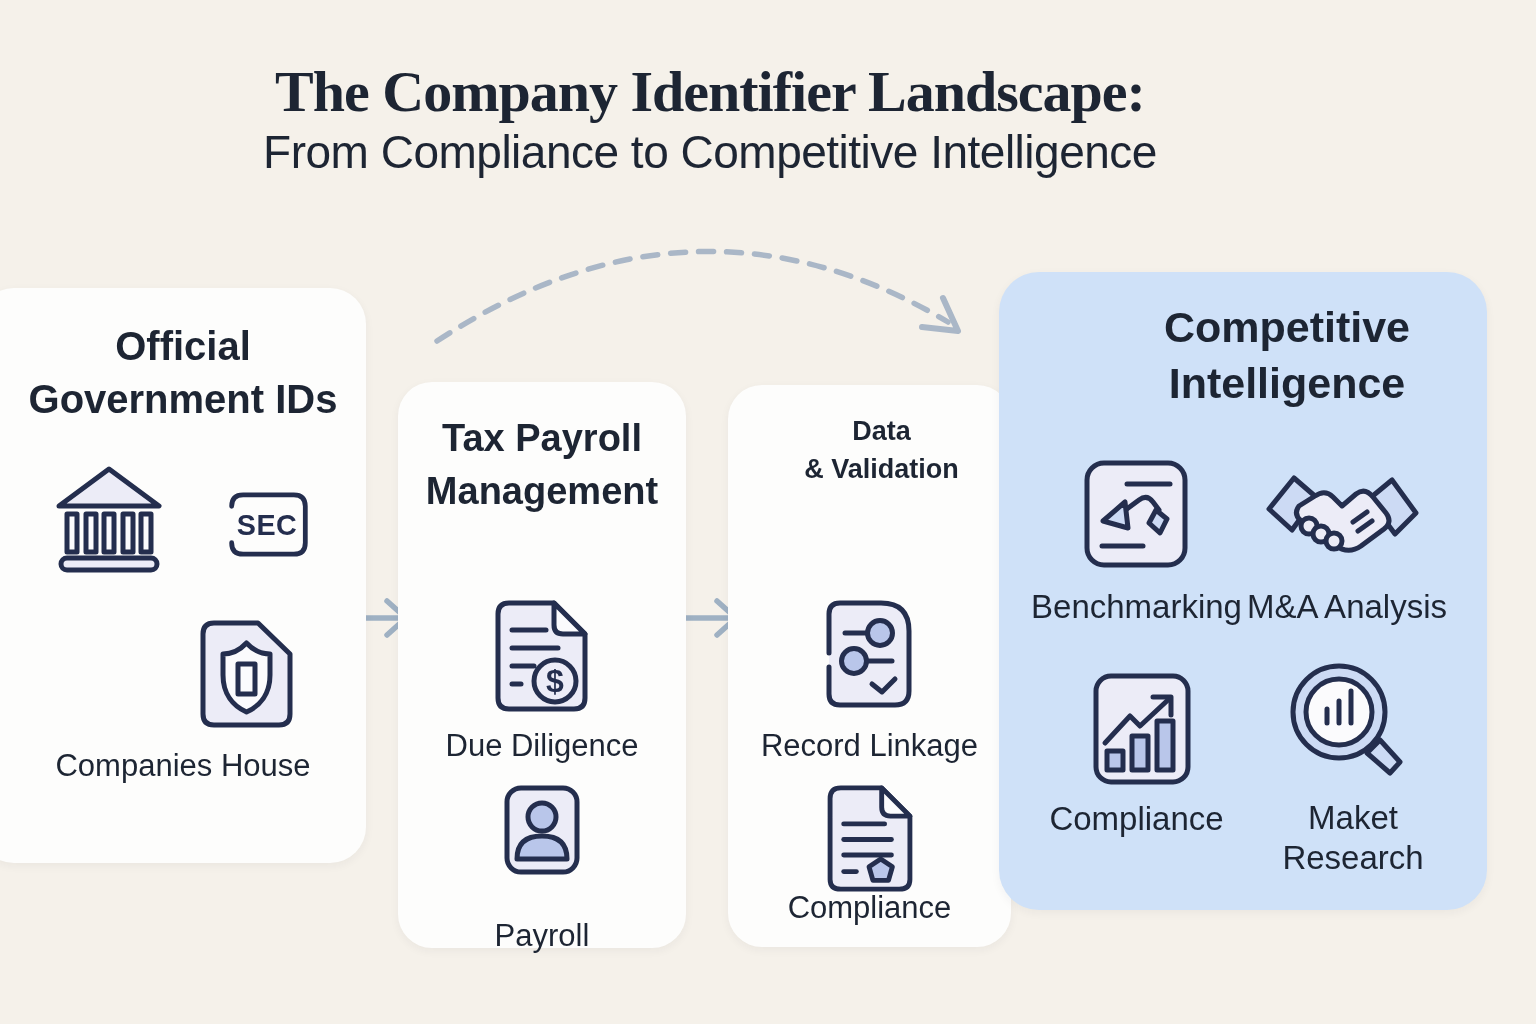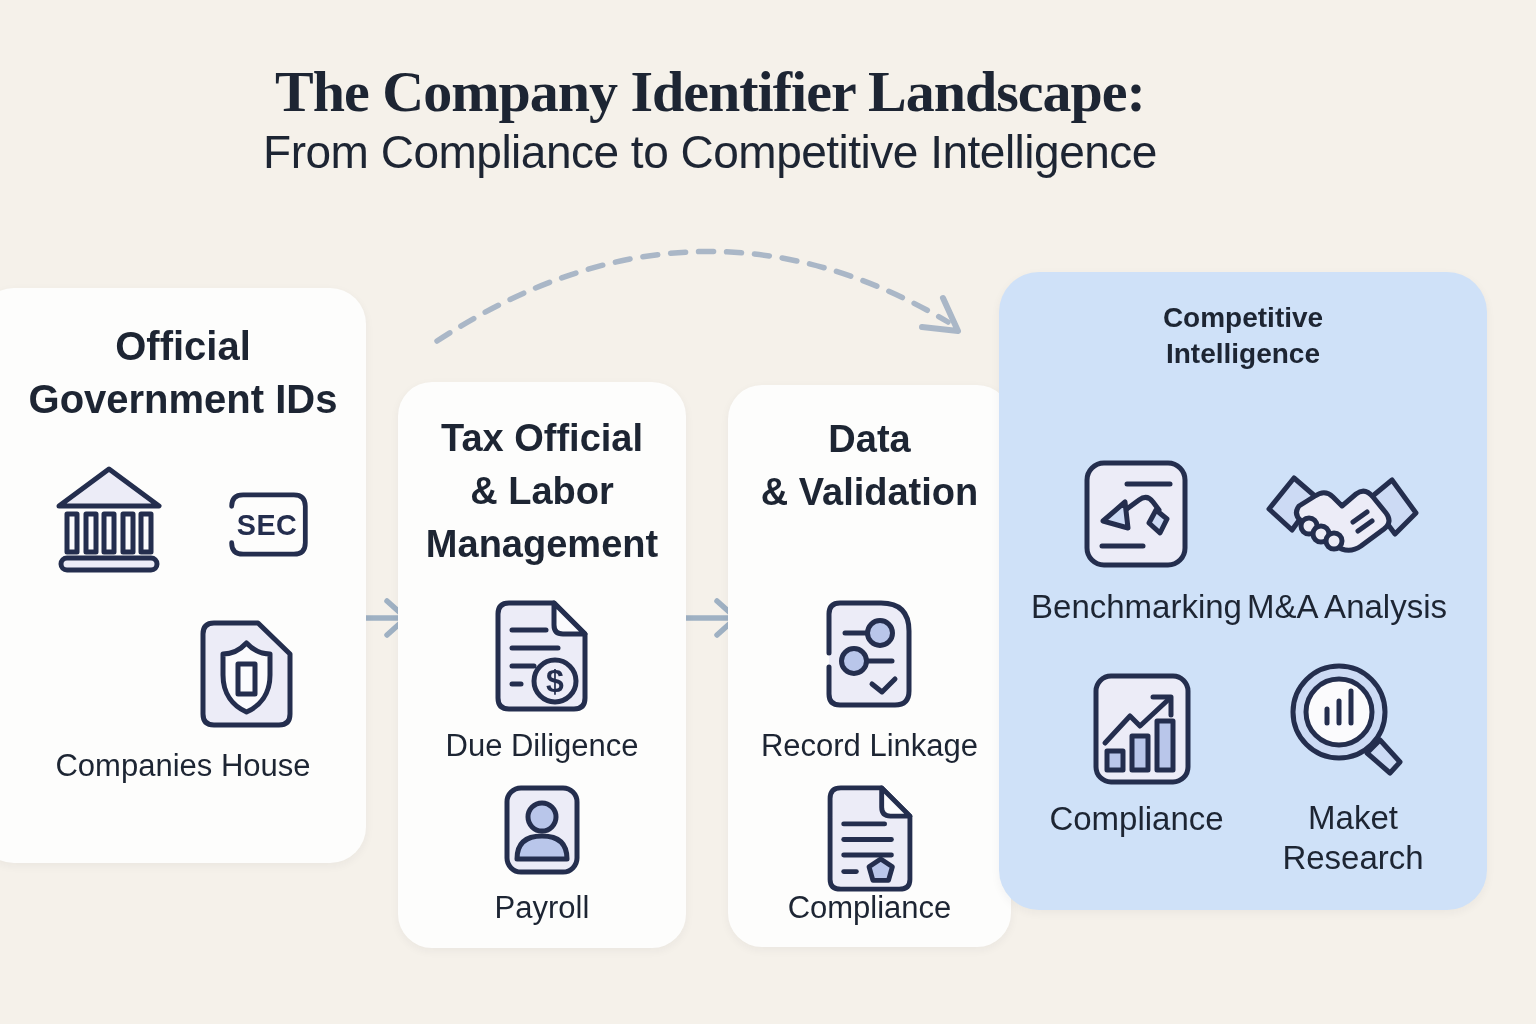--- a/index.html
+++ b/index.html
@@ -19,36 +19,36 @@
   .card{position:absolute; background:var(--card); border-radius:36px;
         box-shadow:0 3px 10px rgba(40,40,60,0.05);}
   #card-gov {left:-22px; top:288px; width:388px; height:575px;}
   #card-tax {left:398px; top:382px; width:288px; height:566px; border-radius:34px;}
   #card-data{left:728px; top:385px; width:283px; height:562px; border-radius:34px;}
   #card-ci  {left:999px; top:272px; width:488px; height:638px; background:var(--card-blue); border-radius:40px;}
 
   .card-title{position:absolute; left:0; width:100%; text-align:center; font-weight:700;}
   #card-gov  .card-title{top:32px; font-size:40px; line-height:1.32; padding-left:22px; box-sizing:border-box;}
   #card-tax  .card-title{top:30px; font-size:38px; line-height:1.4;}
-  #card-data .card-title{top:28px; font-size:38px; line-height:1.4;}
-  #card-ci   .card-title{top:28px; font-size:28px; line-height:1.3;}
+  #card-data .card-title{top:28px; font-size:27px; line-height:1.4;padding-left:12px;}
+  #card-ci   .card-title{top:28px; font-size:43px; line-height:1.3;margin-left:44px;}
 
   .item-label{position:absolute; left:0; width:100%; text-align:center; font-size:31px;}
   svg.icon{position:absolute; display:block;}
 
   
   #card-gov .i-bank   {left:75px;  top:175px; width:112px; height:112px;}
   #card-gov .i-sec    {left:246px; top:200px; width:88px;  height:73px;}
   #card-gov .i-shield {left:220px; top:330px; width:97px;  height:112px;}
   #card-gov .label-1  {top:460px; padding-left:22px; box-sizing:border-box;}
   
   #card-tax .i-docdollar{left:50%; margin-left:-48px; top:216px; width:96px; height:116px;}
   #card-tax .label-1 {top:346px;}
   #card-tax .i-person{left:50%; margin-left:-39px; top:402px; width:78px; height:92px;}
-  #card-tax .label-2 {top:508px;}
+  #card-tax .label-2 {top:536px;}
   
   #card-data .i-sliders{left:50%; margin-left:-45px; top:212px; width:90px; height:114px;}
   #card-data .label-1 {top:343px;}
   #card-data .i-docseal{left:50%; margin-left:-44px; top:398px; width:88px; height:111px;}
   #card-data .label-2 {top:505px;}
   
   #card-ci .i-benchmark{left:83px;  top:186px; width:108px; height:112px;}
   #card-ci .i-handshake{left:266px; top:190px; width:155px; height:112px;}
   #card-ci .i-chart    {left:92px;  top:398px; width:102px; height:118px;}
   #card-ci .i-magnifier{left:288px; top:386px; width:118px; height:126px;}
@@ -116,22 +116,21 @@
     <svg class="icon i-shield" viewBox="0 0 97 112">
       <path class="st f-light" d="M 16 5 L 60 5 L 92 36 L 92 96 Q 92 107 81 107 L 16 107 Q 5 107 5 96 L 5 16 Q 5 5 16 5 Z"></path>
       <path class="st f-white" d="M 48.5 25 C 55 32 64 36 72 36 L 72 57 C 72 76 62 88 48.5 94 C 35 88 25 76 25 57 L 25 36 C 33 36 42 32 48.5 25 Z"></path>
       <rect class="st" stroke-width="4.5" x="40" y="46" width="17" height="30"></rect>
     </svg>
     <div class="item-label label-1">Companies House</div>
   </div>
 
   <div class="card" id="card-tax">
     <div class="card-title">
-      <div>Tax Official</div>
-      <div>&amp; Labor</div>
+      <div>Tax Payroll</div>
       <div>Management</div>
     </div>
     <svg class="icon i-docdollar" viewBox="0 0 96 116">
       <path class="st f-light" d="M 15 5 L 60 5 L 91 36 L 91 100 Q 91 111 80 111 L 15 111 Q 4 111 4 100 L 4 16 Q 4 5 15 5 Z"></path>
       <path class="st f-white" d="M 60 5 L 91 36 L 69 36 Q 60 36 60 27 Z"></path>
       <line class="st" x1="18" y1="32" x2="52" y2="32"></line>
       <line class="st" x1="18" y1="50" x2="64" y2="50"></line>
       <line class="st" x1="18" y1="68" x2="40" y2="68"></line>
       <line class="st" x1="18" y1="86" x2="27" y2="86"></line>
       <circle class="st f-light" cx="61" cy="83" r="21"></circle>

